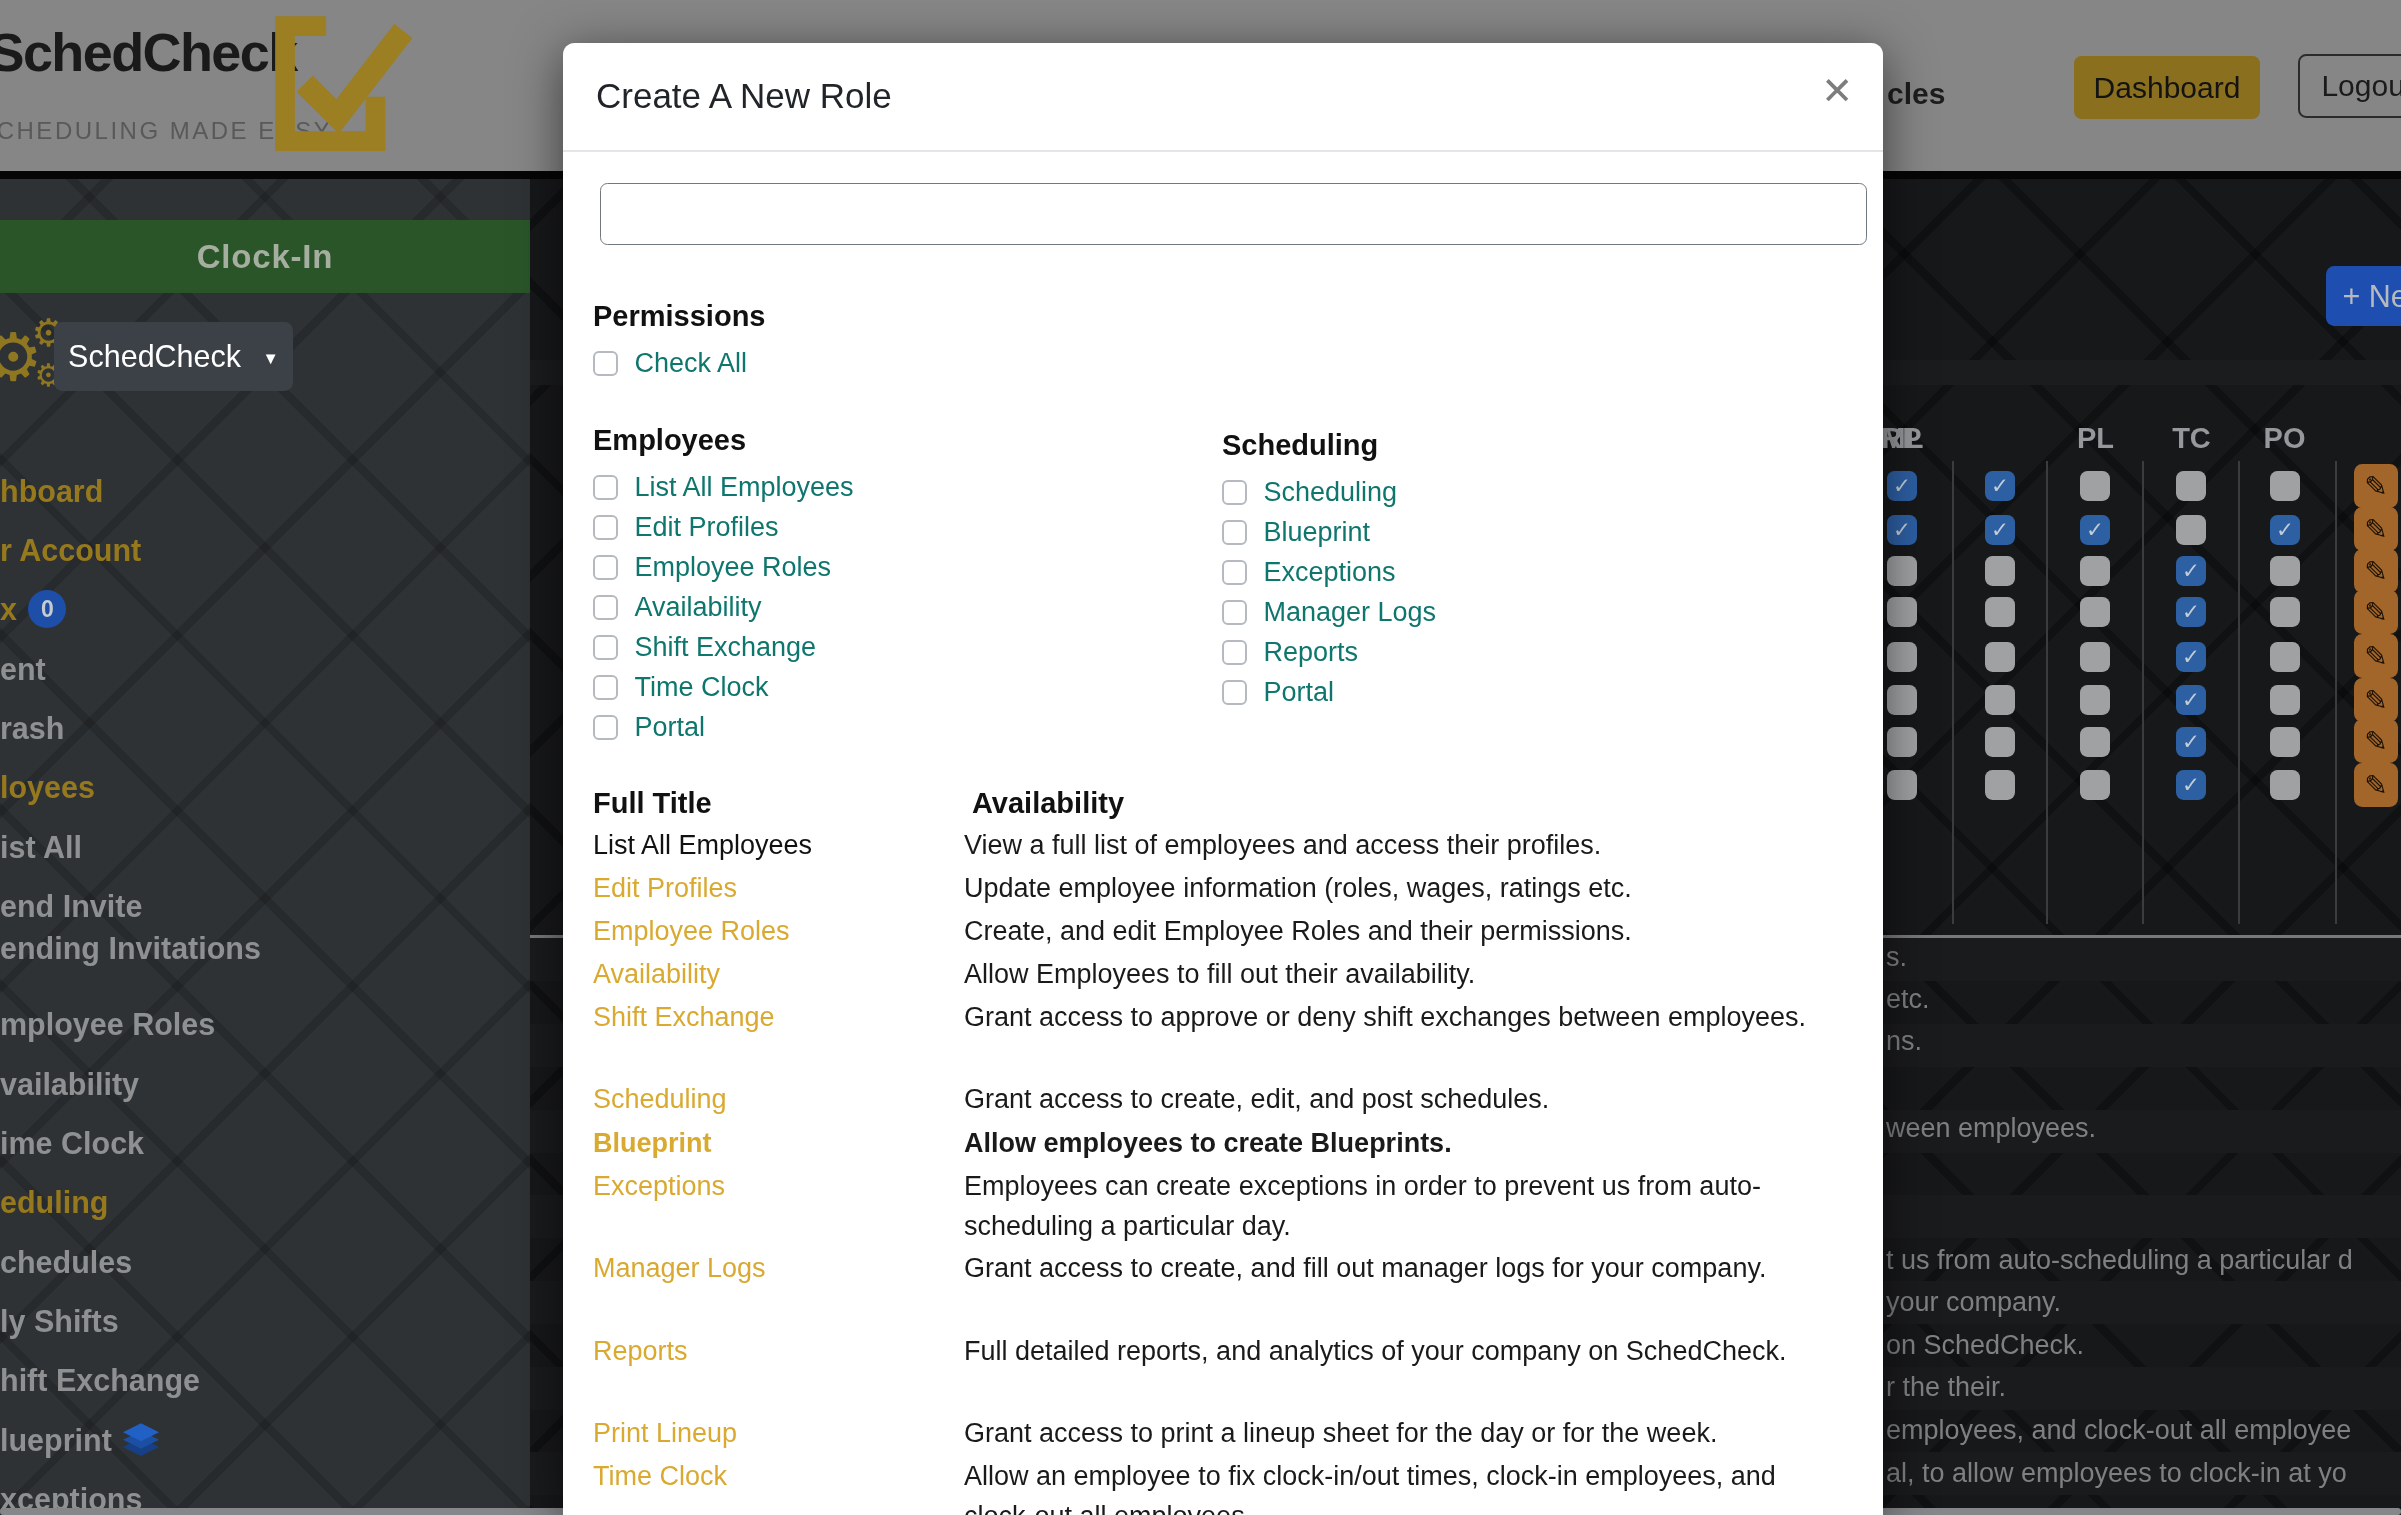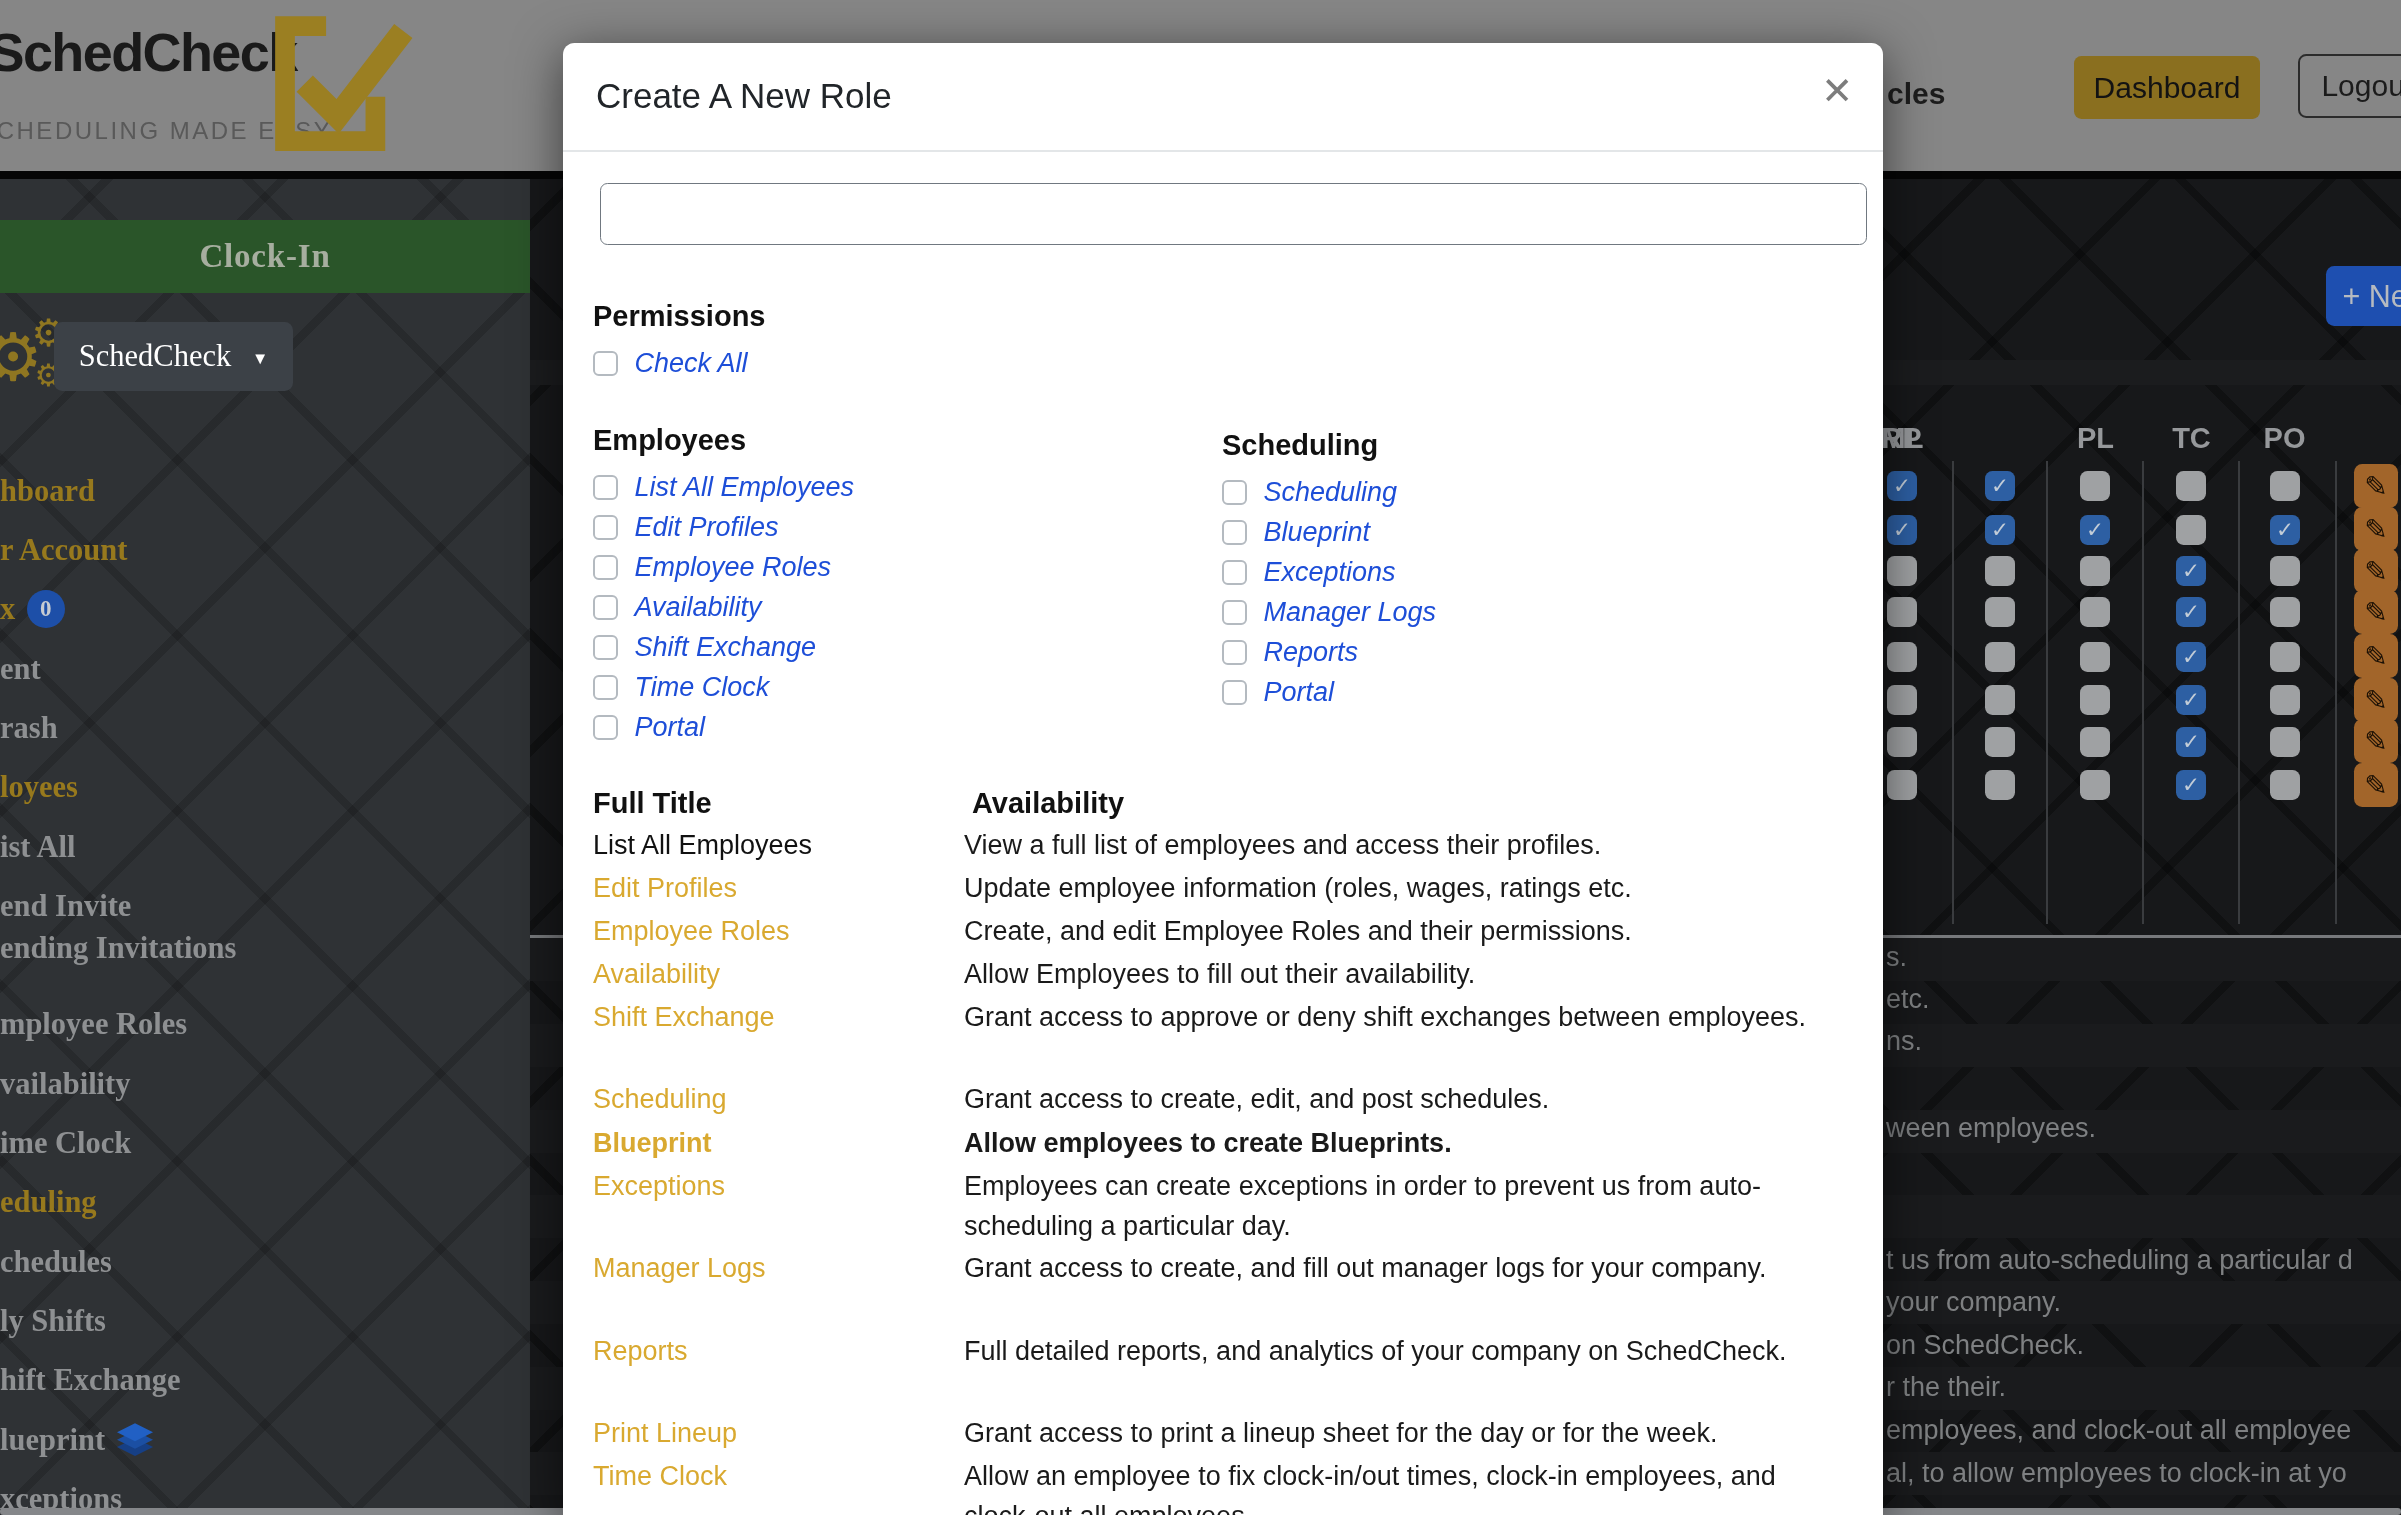--- a/index.html
+++ b/index.html
@@ -17,21 +17,21 @@
     border-radius:7.4px;font-size:30px;color:#131313;font-family:inherit;cursor:pointer;}
   .logout-btn{position:absolute;left:2298px;top:54px;width:181px;height:64px;background:transparent;
     border:2.5px solid #2b2b2b;border-radius:8.2px;font-size:30px;color:#1b1b1b;font-family:inherit;
     text-align:left;padding-left:21.4px;cursor:pointer;}
 
   
   .sidebar{position:absolute;left:0;top:179px;width:530px;height:1337px;overflow:hidden;z-index:1;
     background-color:#2f3235;
     background-image:
       repeating-linear-gradient(45deg, rgba(0,0,0,0.16) 0 8.2px, transparent 8.2px 124px),
-      repeating-linear-gradient(-45deg, rgba(0,0,0,0.16) 0 8.2px, transparent 8.2px 124px); font-family: Liberation Serif, serif;}
+      repeating-linear-gradient(-45deg, rgba(0,0,0,0.16) 0 8.2px, transparent 8.2px 124px);}
   .clockin-btn{position:absolute;left:0;top:41px;width:530px;height:73px;background:#2a5529;border:none;
     color:#a6ae9f;font-size:33px;font-weight:700;font-family:inherit;letter-spacing:0.8px;cursor:pointer;}
   .gears{position:absolute;left:-16.5px;top:132px;color:#8f7621;}
   .gear-big{position:absolute;left:0;top:8.2px;font-size:66px;}
   .gear-small-1{position:absolute;left:48px;top:0px;font-size:38px;}
   .gear-small-2{position:absolute;left:51px;top:46px;font-size:31px;}
   .company-dd{position:absolute;left:54px;top:143px;width:239px;height:69px;background:#3c4147;border:none;
     border-radius:8.2px;color:#ffffff;font-size:30.5px;font-family:inherit;cursor:pointer;}
   .company-dd .caret{font-size:16.5px;margin-left:13px;vertical-align:middle;}
   .side-item{position:absolute;left:0;height:40px;display:flex;align-items:center;gap:11.5px;
@@ -69,21 +69,21 @@
   
   .modal{position:absolute;left:563px;top:43px;width:1320px;height:1473px;background:#ffffff;
     border-radius:11.5px 11.5px 0 0;box-shadow:0 10px 49px rgba(0,0,0,0.55);z-index:10;overflow:hidden;}
   .modal-title{position:absolute;left:33px;top:33px;margin:0;font-size:35px;font-weight:500;color:#212529;}
   .modal-close{position:absolute;right:30px;top:26px;font-size:38px;color:#7d7d7d;cursor:pointer;}
   .modal-divider{position:absolute;left:0;top:107px;width:1320px;height:1.6px;background:#e3e6e8;}
   .role-input{position:absolute;left:37px;top:140px;width:1267px;height:62px;box-sizing:border-box;
     border:1.6px solid #707880;border-radius:7.4px;font-size:28px;font-family:inherit;padding:0 16.5px;color:#111;}
   .perm-h{margin:0 0 10px 0;font-size:29px;font-weight:700;color:#111;}
   .perm-block{position:absolute;}
-  .perm-row{height:40px;display:flex;align-items:center;gap:16.5px;font-size:27px;color:#1d4ed8;font-style:italic;}
+  .perm-row{height:40px;display:flex;align-items:center;gap:16.5px;font-size:27px;color:#0f766e;}
   .mcb{width:25px;height:25px;box-sizing:border-box;border:2.5px solid #b4bac0;border-radius:5.8px;
     background:#fff;flex:0 0 auto;cursor:pointer;}
   .col-head{position:absolute;font-size:29px;font-weight:700;color:#111;}
   .prow{position:absolute;left:30px;width:1269px;}
   .prow .ptitle{display:inline-block;width:371px;vertical-align:top;font-size:27px;line-height:40px;}
   .prow .pdesc{display:inline-block;width:881px;vertical-align:top;font-size:27px;line-height:40px;color:#1a1a1a;}
   .ptitle.t-gold{color:#d9a930;}
   .ptitle.t-black{color:#111;}
 </style>
 </head>

